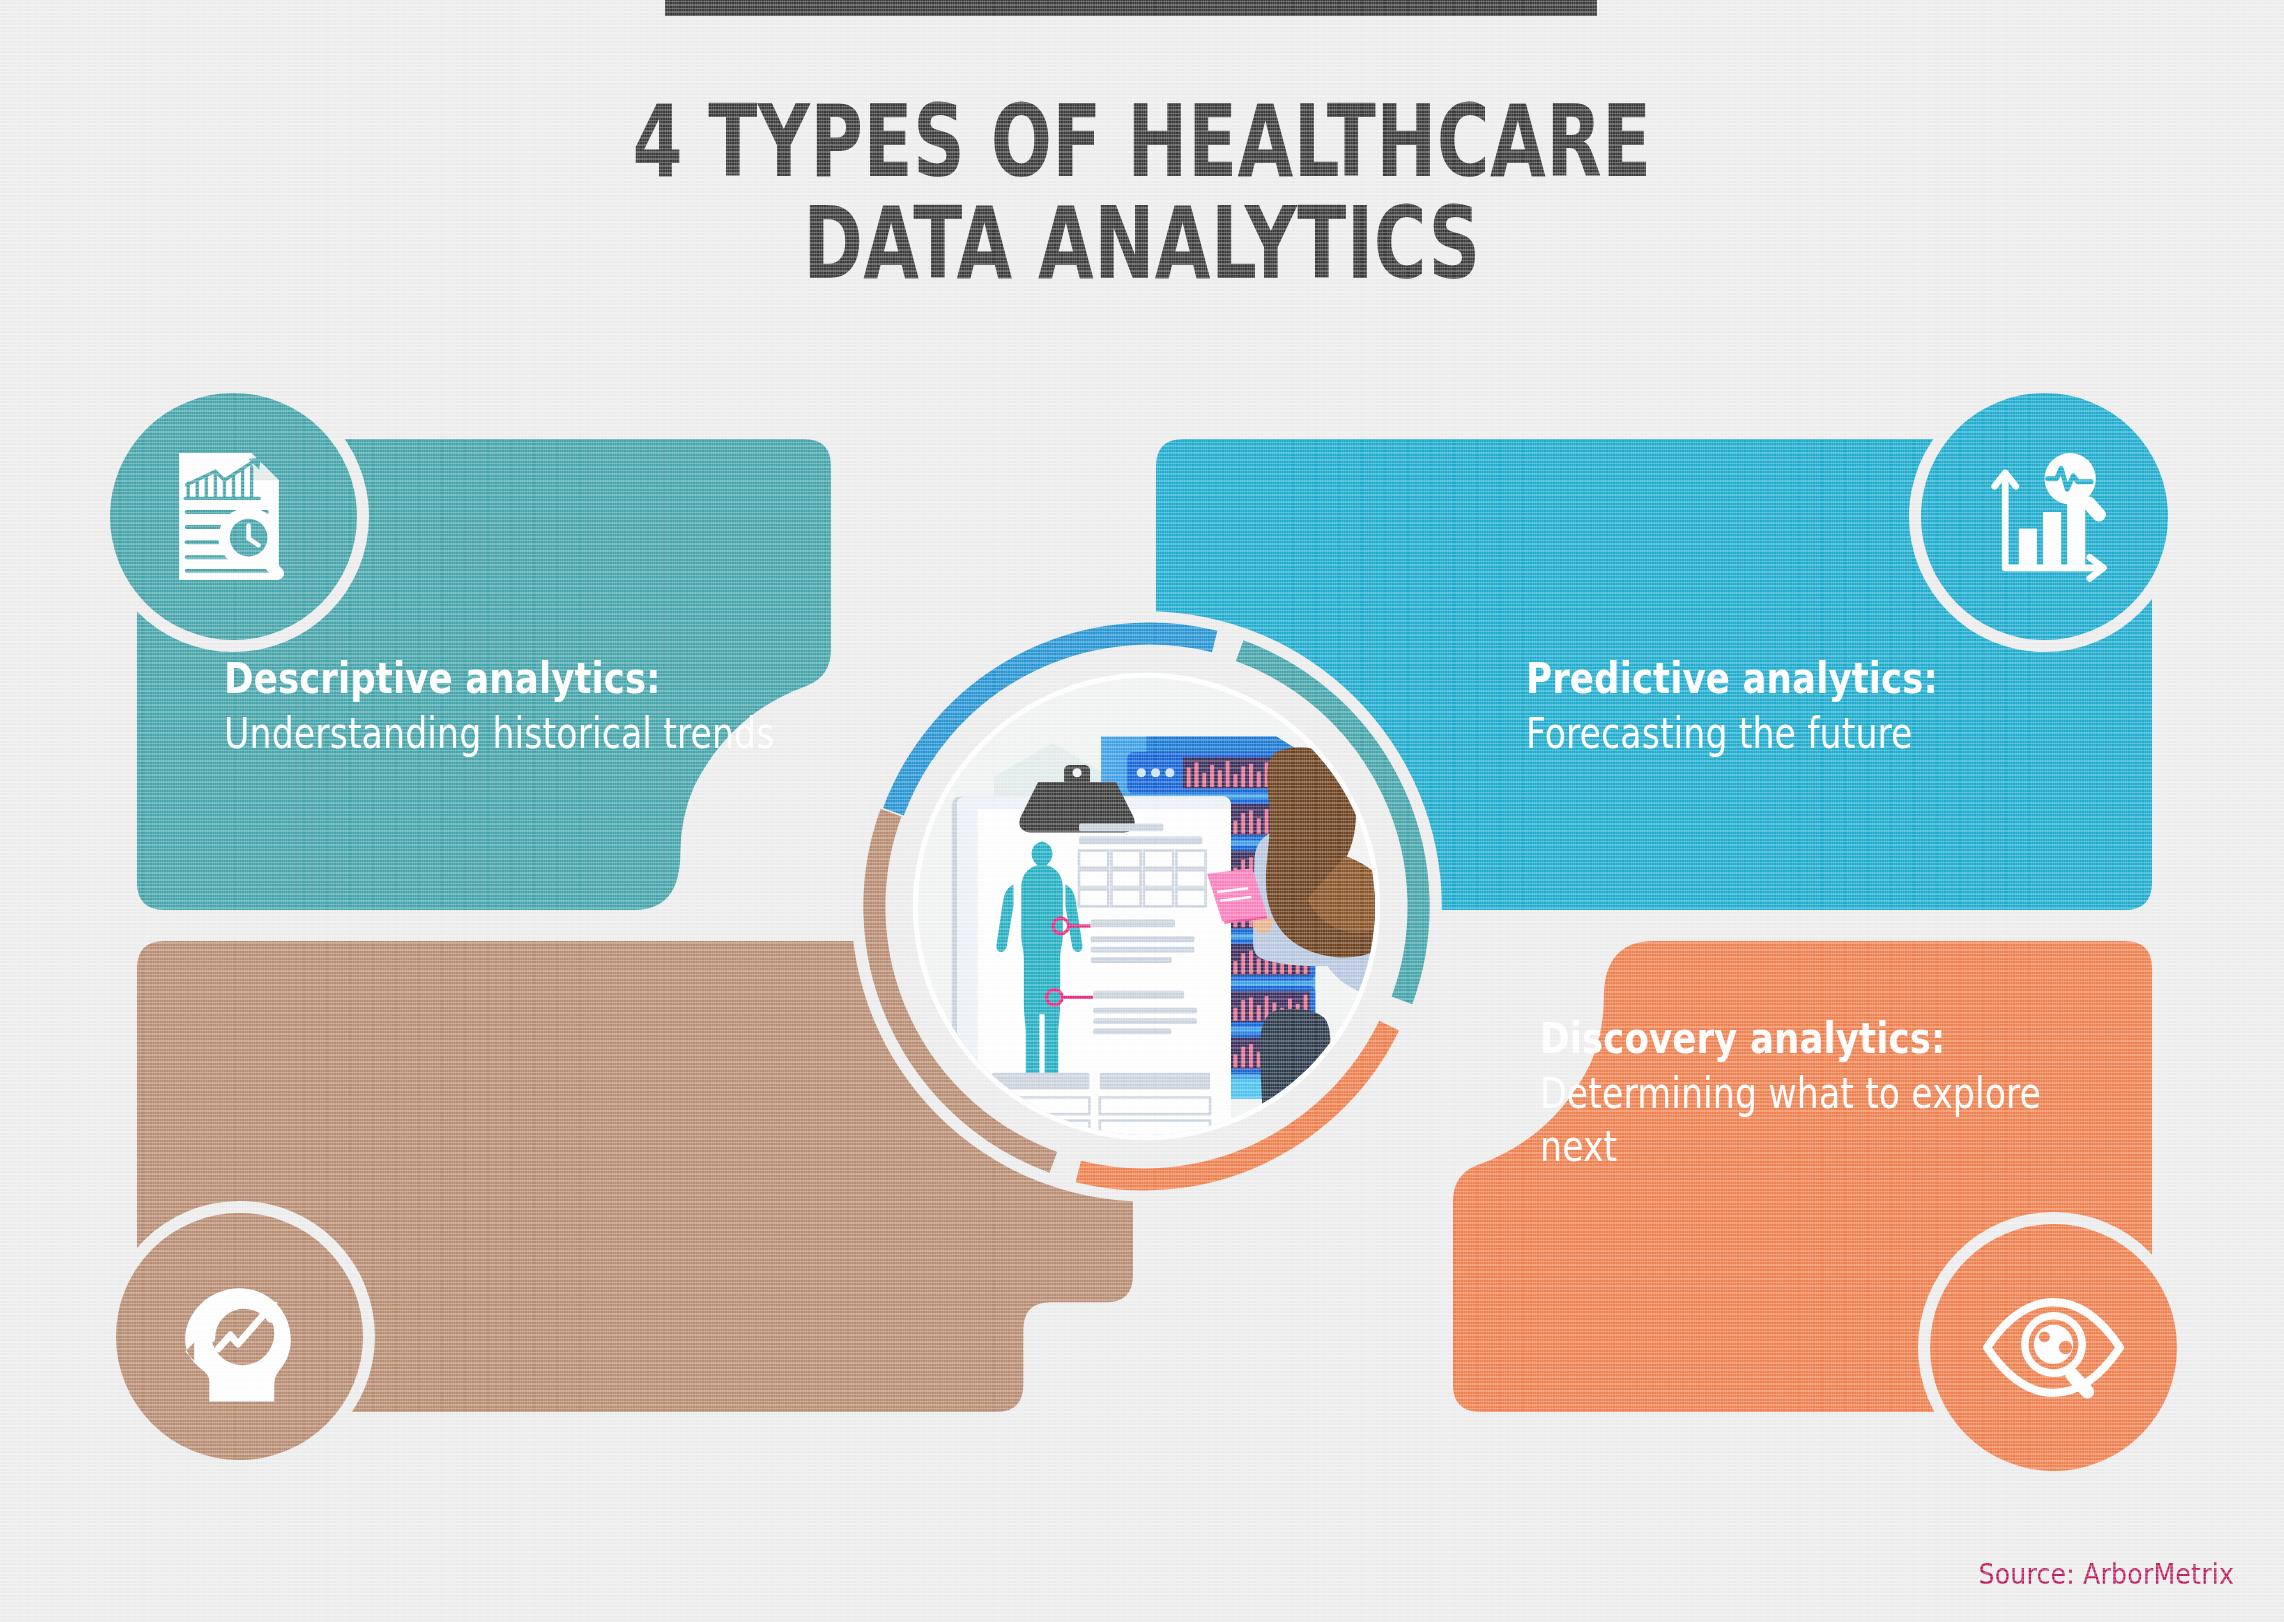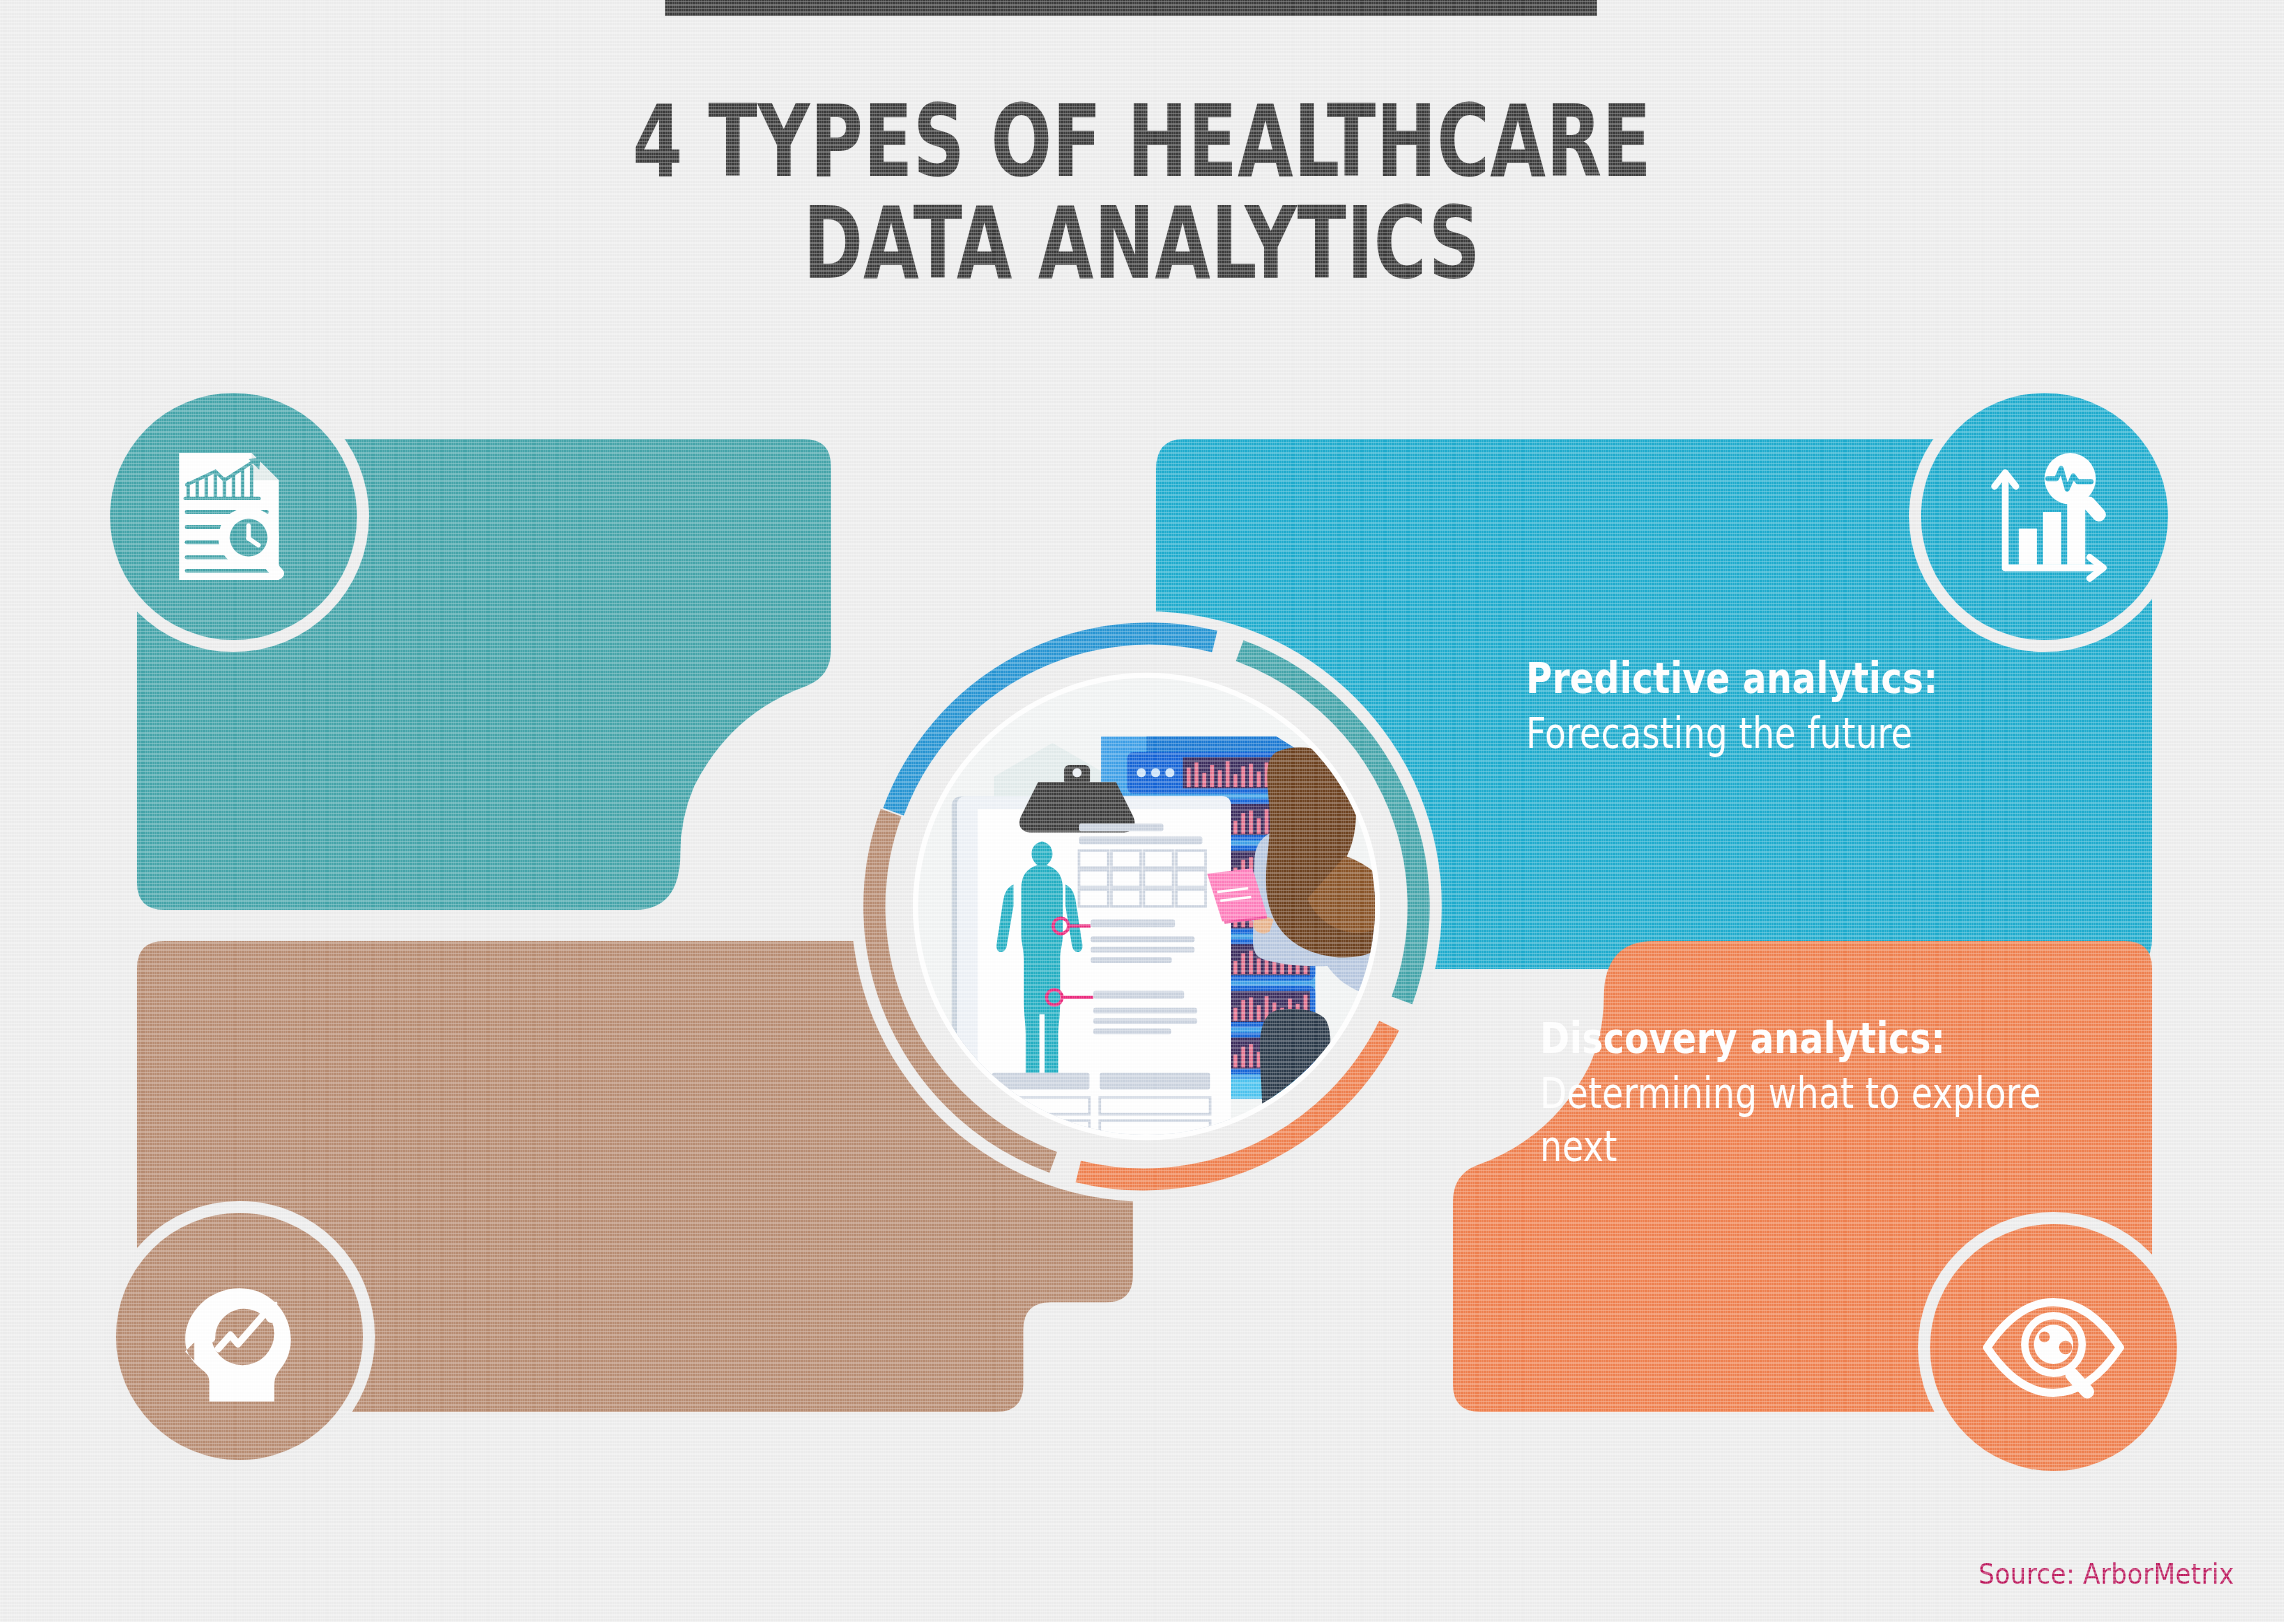--- a/index.html
+++ b/index.html
@@ -89,21 +89,21 @@
     font-size: 42px;
     line-height: 1.26;
     letter-spacing: 0.1px;
     transform: scaleX(.92);
     transform-origin: left center;
     margin-top: 5.5px;
   }
 
   
   #panel-descriptive  { left: 137px;  top: 439px;  width: 694px; height: 471px; }
-  #panel-predictive   { left: 1156px; top: 439px;  width: 996px; height: 530px; }
+  #panel-predictive   { left: 1156px; top: 439px;  width: 996px; height: 471px; }
   #panel-prescriptive { left: 137px;  top: 941px; width: 996px; height: 471px; }
   #panel-discovery    { left: 1453px; top: 941px; width: 699px; height: 471px; }
 
   #panel-descriptive  .txt { left: 87px; top: 215px; }
   #panel-predictive   .txt { left: 370px; top: 215px; }
   #panel-prescriptive .txt { left: 87px; top: 73px; }
   #panel-discovery    .txt { left: 87px; top: 73px; }
 
   
   .badge {
@@ -162,20 +162,24 @@
         L 1520,460
         Q 1520,520 1466,540
         Q 1300,600 1220,760
         Q 1190,830 1190,905
         Q 1190,1030 1090,1030
         L 60,1030 Q 0,1030 0,970
         L 0,300 Q 0,240 60,240
         L 240,240 Q 300,240 300,180
         Z"></path>
     </svg>
+  </div>
+  <div class="txt">
+    <span class="hd">Descriptive analytics:</span>
+    <span class="bd">Understanding historical trends</span>
   </div>
 </div>
 
 <div class="panel" id="panel-predictive">
   <div class="shape">
     <svg viewBox="0 0 2180 1030" preserveAspectRatio="none">
       <path fill="#1fadcf" d="
         M 60,0
         L 1880,0 Q 1940,0 1940,60
         L 1940,180 Q 1940,240 2000,240

